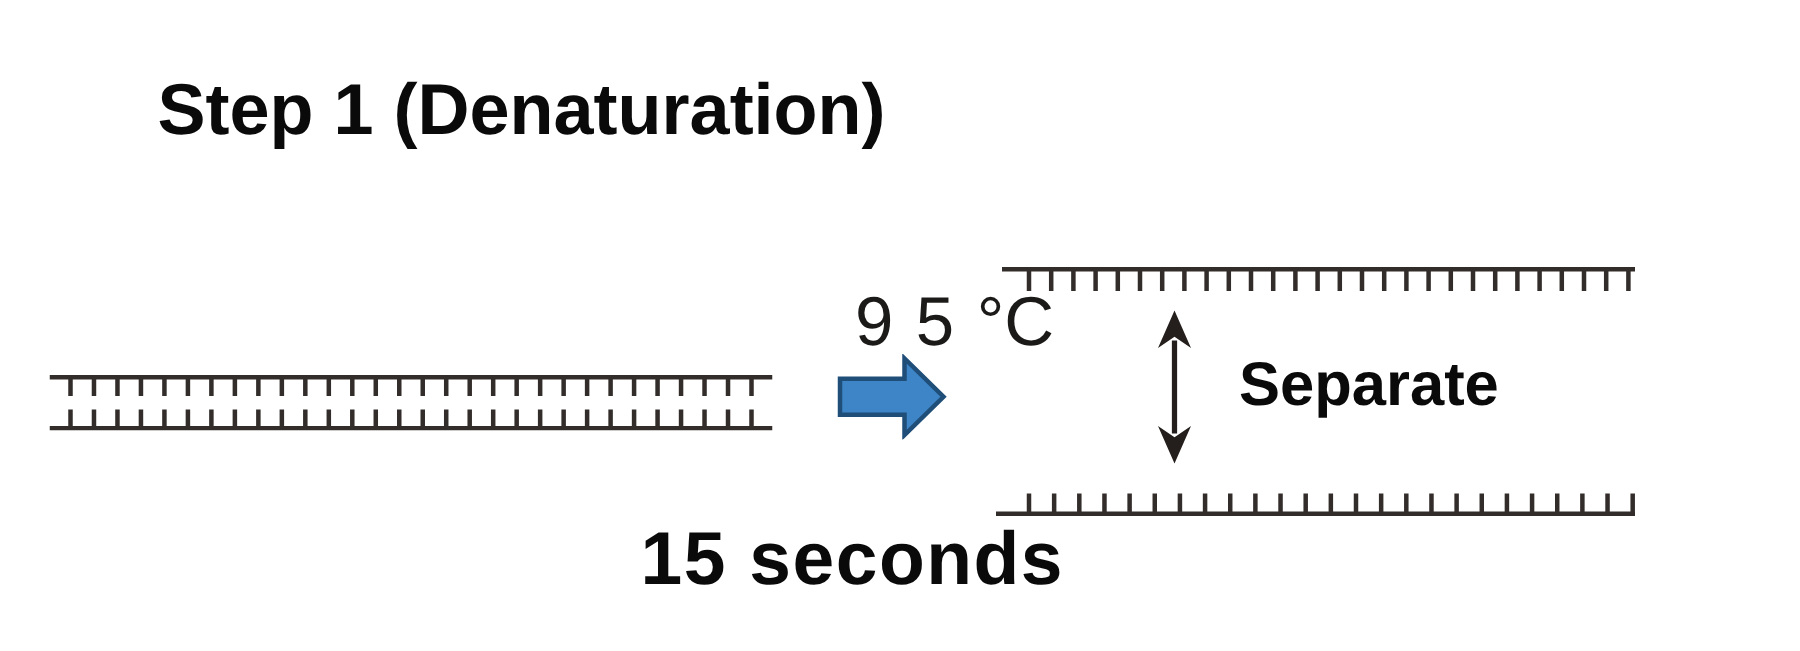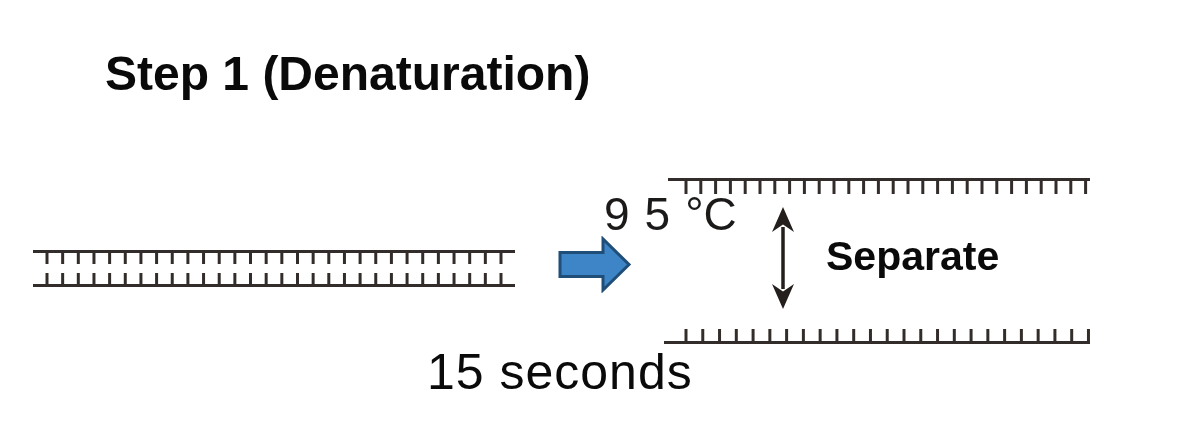--- a/index.html
+++ b/index.html
@@ -19,35 +19,35 @@
     font-size: 48px; font-weight: 700;
     line-height: 1; letter-spacing: 0px;
     white-space: nowrap;
   }
   .temp-label {
     left: 570px; top: 191px;
     font-size: 46px; font-weight: 400;
     line-height: 1; white-space: nowrap;
     color: #1c1a19;
   }
-  .temp-label .temp-value { letter-spacing: 15px; margin-left: 34px; }
+  .temp-label .temp-value { letter-spacing: 15px; }
   .temp-label .temp-unit { letter-spacing: 0; }
   .block-arrow-box { left: 558px; top: 236px; }
   .dna-double { left: 33px; top: 250px; }
   .dna-top { left: 668px; top: 178px; }
   .dna-bottom { left: 664px; top: 324px; }
   .vert-arrow-box { left: 770px; top: 206px; }
   .separate-label {
     left: 826px; top: 236px;
     font-size: 41px; font-weight: 700;
     line-height: 1; white-space: nowrap;
   }
   .duration-label {
     left: 427px; top: 347px;
-    font-size: 50px; font-weight: 400;
+    font-size: 50px; font-weight: 700;
     line-height: 1; letter-spacing: 1px;
     white-space: nowrap;
   }
   svg { display: block; }
 </style>
 </head>
 <body>
 
 <div class="stage">
 

